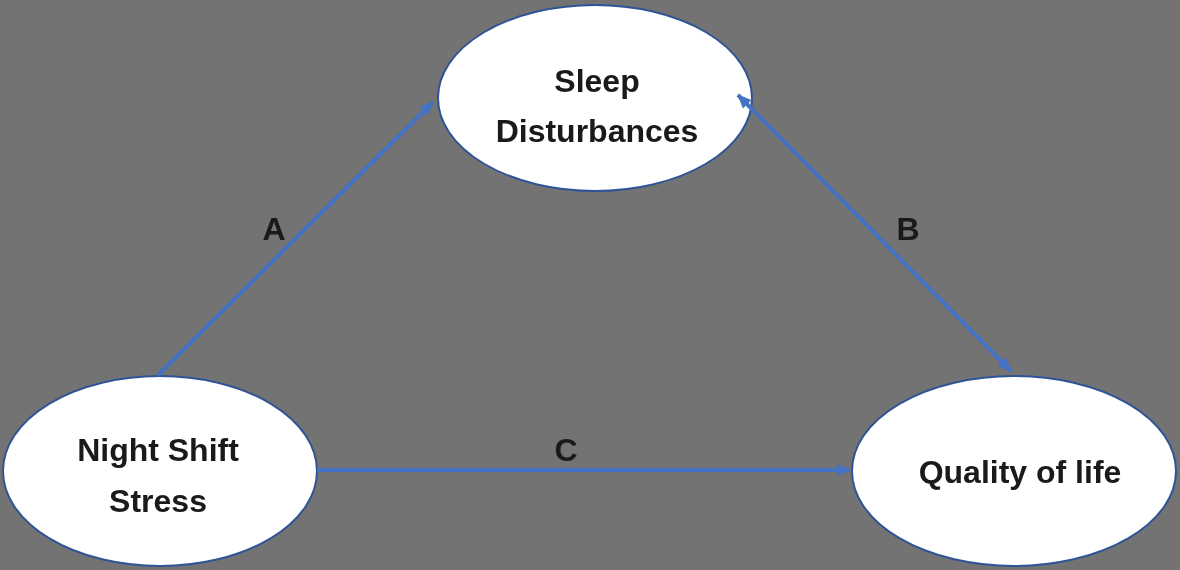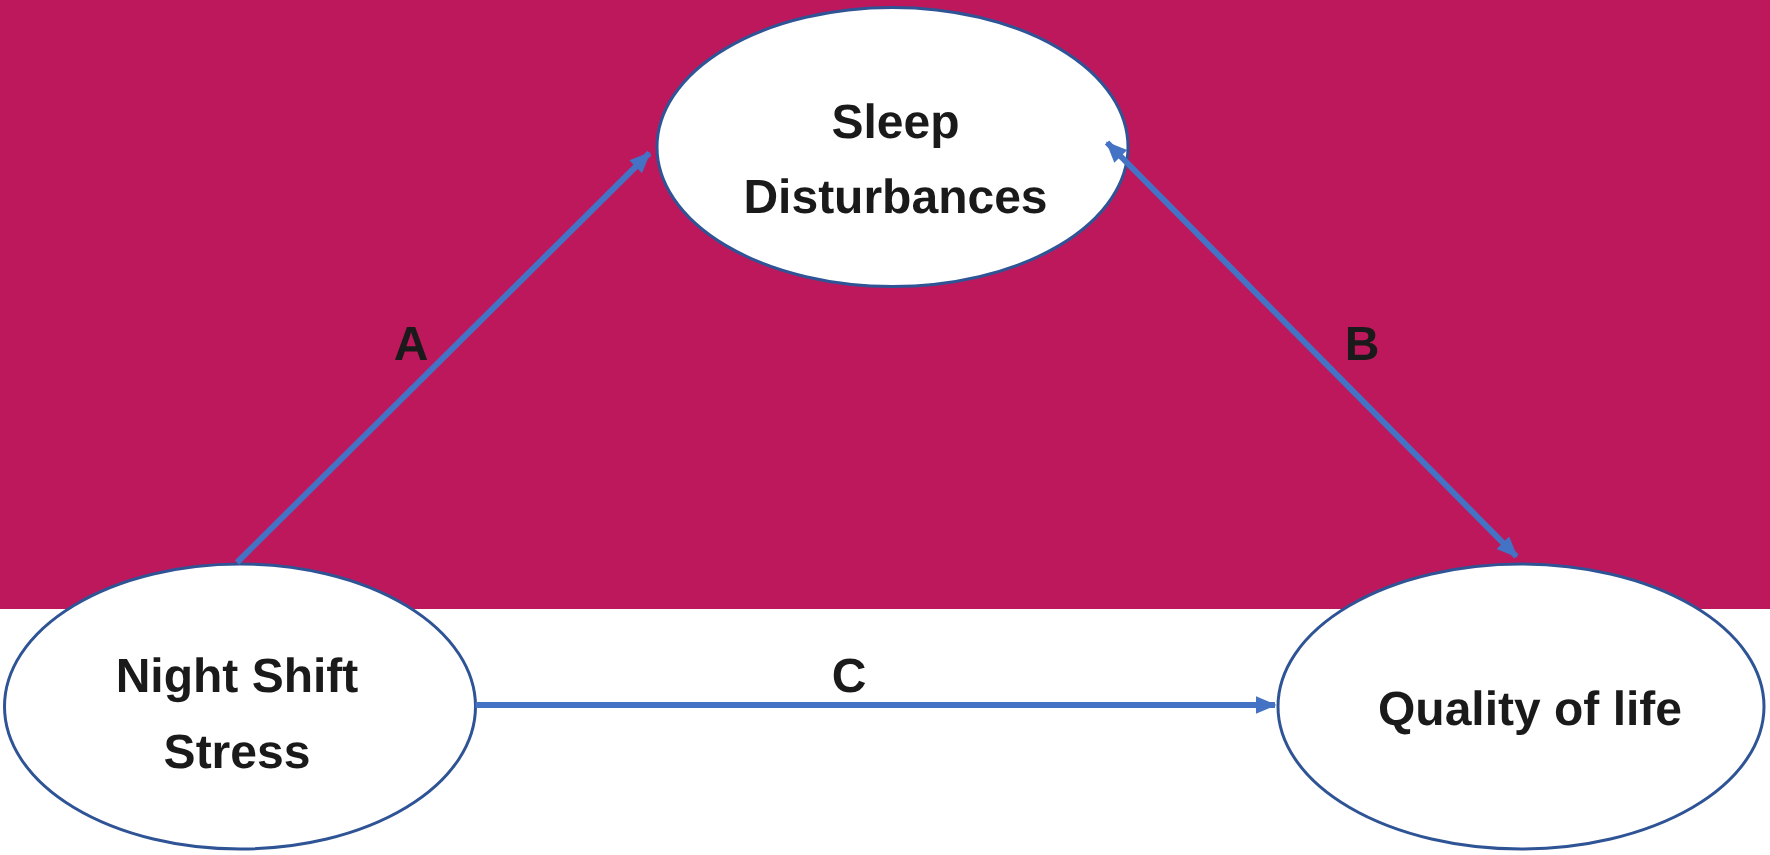--- a/index.html
+++ b/index.html
@@ -6,22 +6,22 @@
     margin: 0;
     padding: 0;
     background: #ffffff;
     width: 1180px;
     height: 570px;
     overflow: hidden;
   }
   .canvas {
     position: relative;
     width: 1180px;
-    height: 406px;
-    background: #be185d;
+    height: 570px;
+    background: #737373;
   }
   svg { display: block; }
   .node-ellipse {
     fill: #ffffff;
     stroke-width: 2;
   }
   .edge-line {
     stroke-width: 4;
     fill: none;
   }

